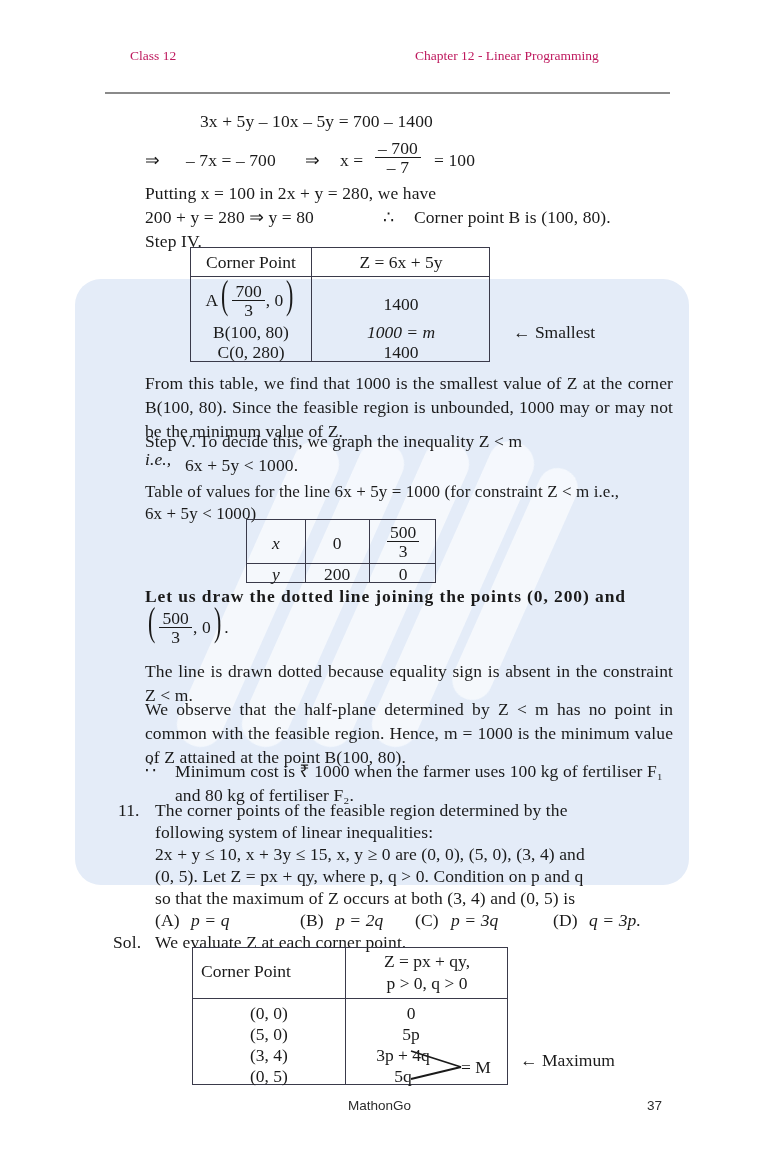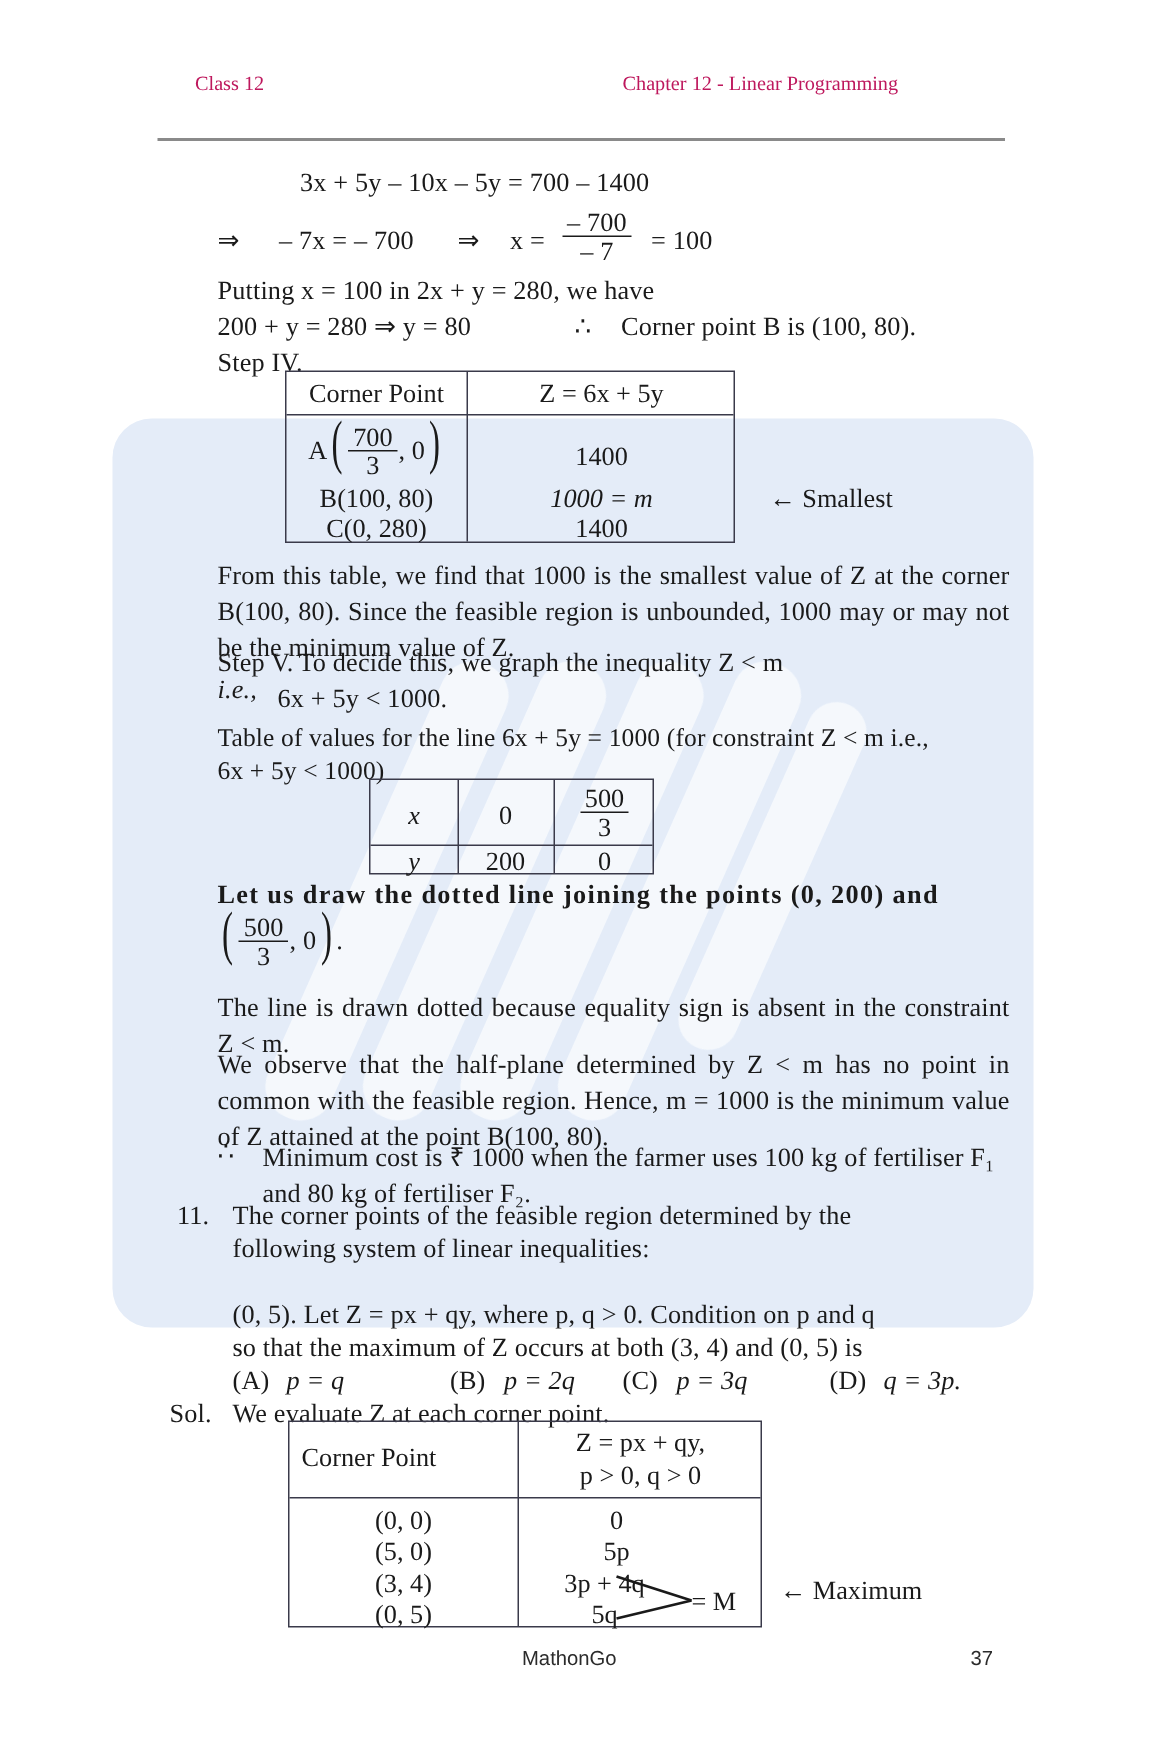--- a/index.html
+++ b/index.html
@@ -160,20 +160,21 @@
   <div class="t w just" style="left:145px; top:659px; width:528px; line-height:1.38;">The line is drawn dotted because equality sign is absent in the constraint Z &lt; m.</div>
 
   <div class="t w just" style="left:145px; top:697px; width:528px; line-height:1.38;">We observe that the half-plane determined by Z &lt; m has no point in common with the feasible region. Hence, m = 1000 is the minimum value of Z attained at the point B(100, 80).</div>
 
   <div class="t" style="left:145px; top:759px;">∴</div>
   <div class="t w" style="left:175px; top:759px; width:498px; line-height:1.38;">Minimum cost is ₹ 1000 when the farmer uses 100 kg of fertiliser F₁ and 80 kg of fertiliser F₂.</div>
 
   <div class="t b" style="left:118px; top:802px;">11.</div>
   <div class="t b" style="left:155px; top:802px;">The corner points of the feasible region determined by the</div>
   <div class="t b" style="left:155px; top:824px;">following system of linear inequalities:</div>
+  <div class="t b" style="left:155px; top:846px;">2x + y ≤ 10, x + 3y ≤ 15, x, y ≥ 0 are (0, 0), (5, 0), (3, 4) and</div>
   <div class="t b" style="left:155px; top:868px;">(0, 5). Let Z = px + qy, where p, q &gt; 0. Condition on p and q</div>
   <div class="t b" style="left:155px; top:890px;">so that the maximum of Z occurs at both (3, 4) and (0, 5) is</div>
 
   <div class="t b" style="left:155px; top:912px;">(A)</div>
   <div class="t b i" style="left:191px; top:912px;">p = q</div>
   <div class="t b" style="left:300px; top:912px;">(B)</div>
   <div class="t b i" style="left:336px; top:912px;">p = 2q</div>
   <div class="t b" style="left:415px; top:912px;">(C)</div>
   <div class="t b i" style="left:451px; top:912px;">p = 3q</div>
   <div class="t b" style="left:553px; top:912px;">(D)</div>

